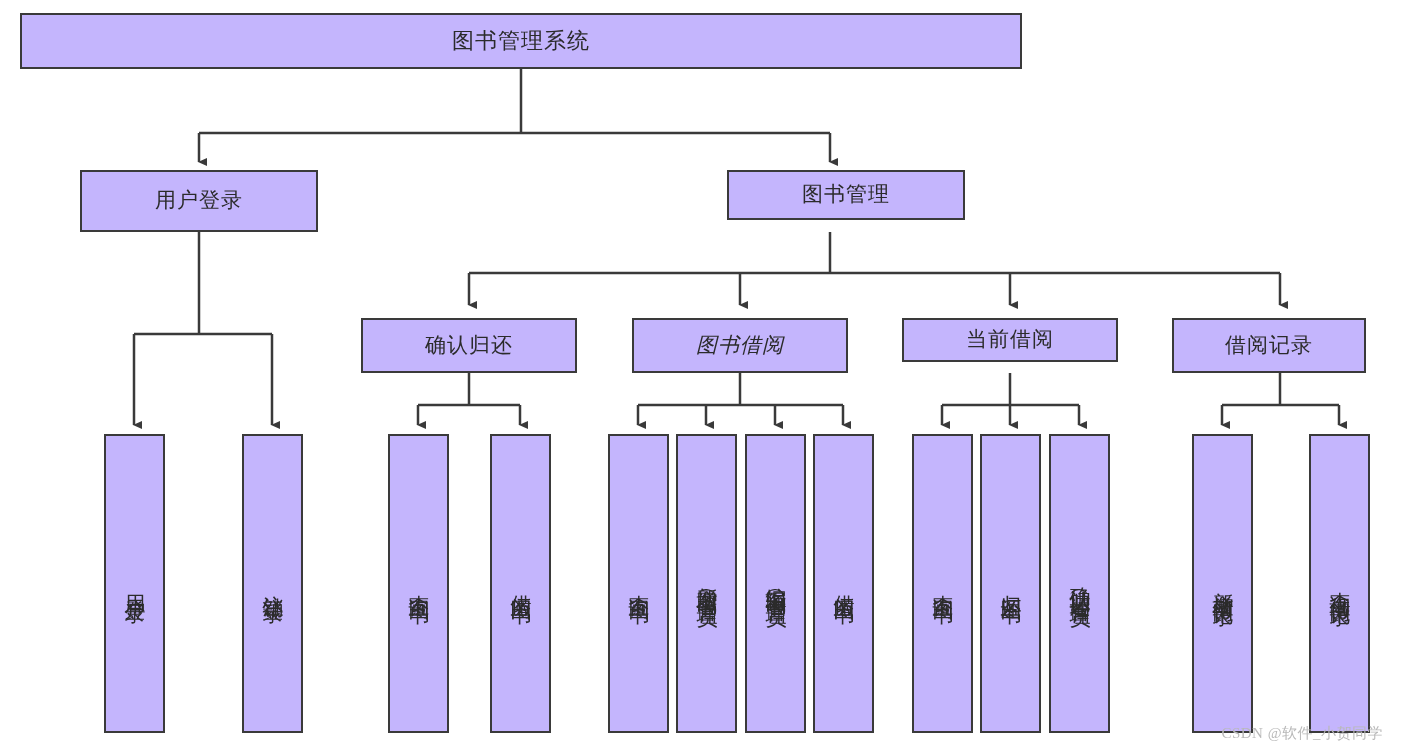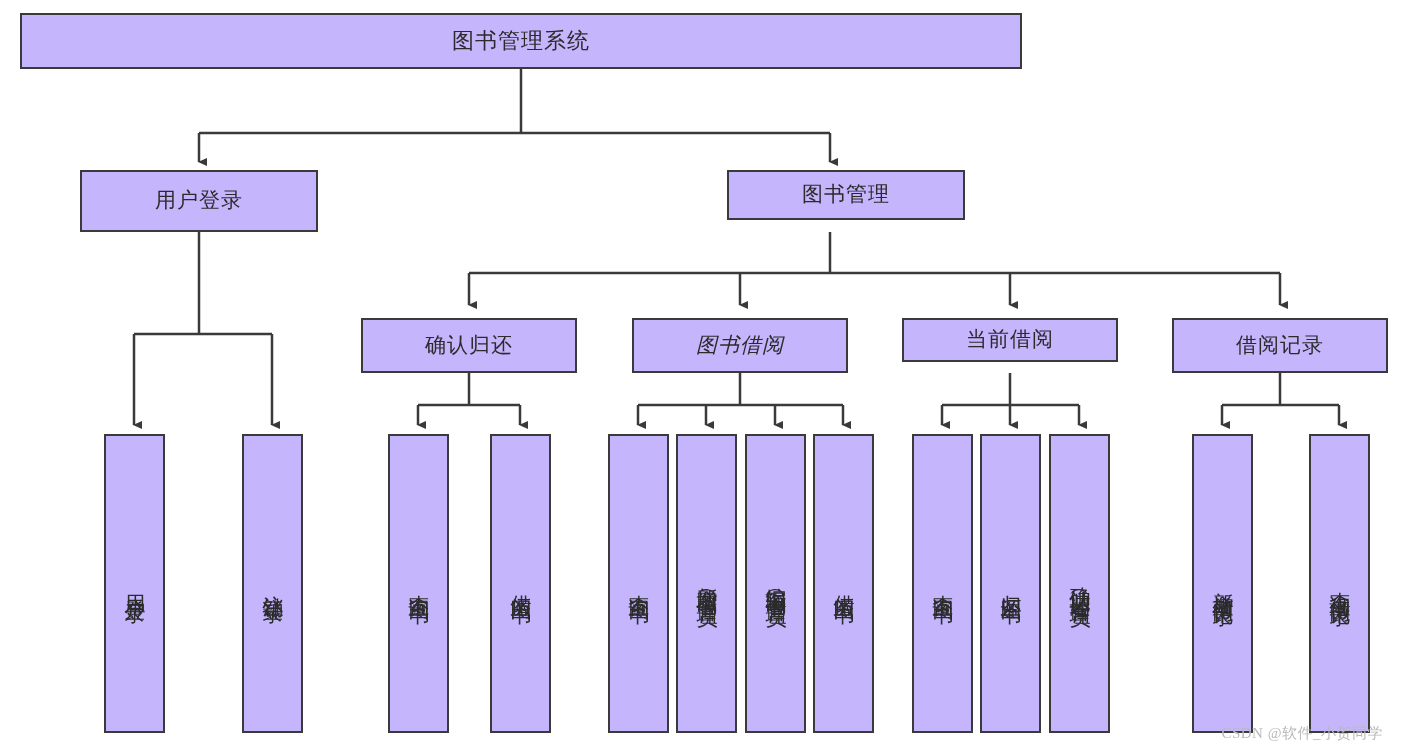--- a/index.html
+++ b/index.html
@@ -143,21 +143,21 @@
   </div>
 
   <div class="node horiz" style="left:632px; top:318px; width:216px; height:55px;font-style:italic;">
     <span class="label">图书借阅</span>
   </div>
 
   <div class="node horiz" style="left:902px; top:318px; width:216px; height:44px;">
     <span class="label">当前借阅</span>
   </div>
 
-  <div class="node horiz" style="left:1172px; top:318px; width:216px; height:55px;">
+  <div class="node horiz" style="left:1172px; top:318px; width:194px; height:55px;">
     <span class="label">借阅记录</span>
   </div>
 
   <div class="node vert" style="left:104px; top:434px; width:61px; height:299px;">
     <span class="label">用户登录</span>
   </div>
 
   <div class="node vert" style="left:242px; top:434px; width:61px; height:299px;">
     <span class="label">注销登录</span>
   </div>

